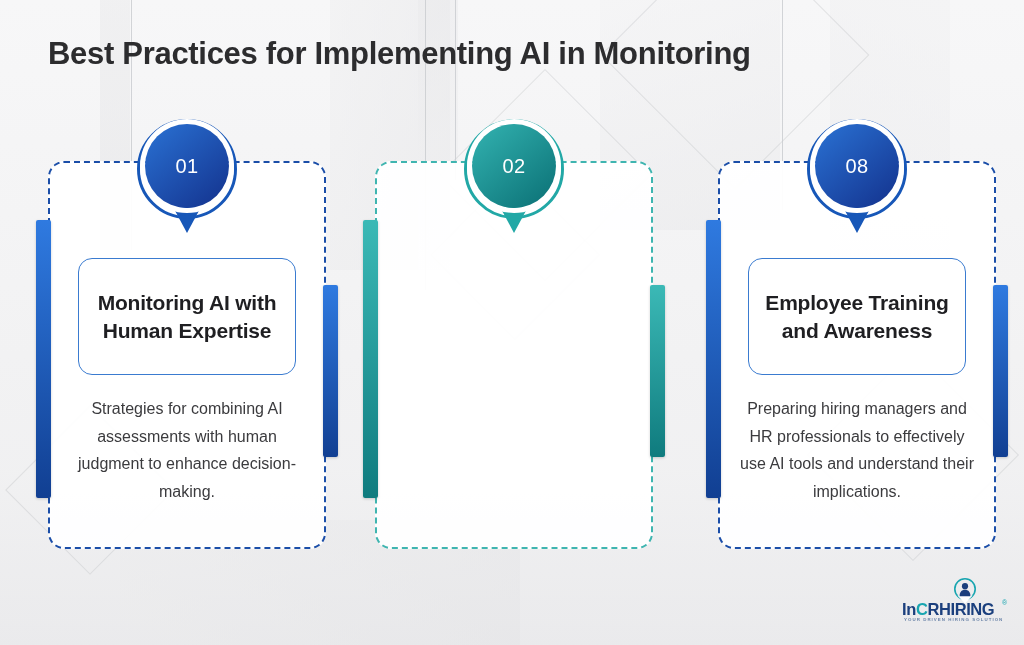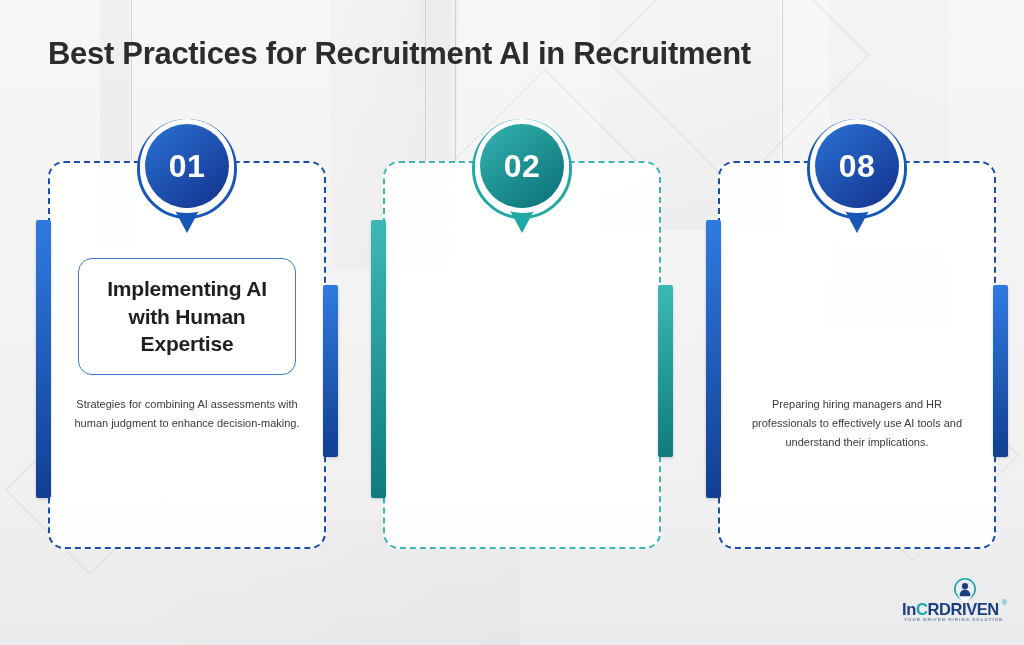--- a/index.html
+++ b/index.html
@@ -67,21 +67,21 @@
   
   .card {
     position:absolute;
     top:161px; width:278px; height:388px;
     border-radius:16px;
     border:2px dashed var(--accent);
     background:rgba(255,255,255,.94);
   }
   .card.c1 { left:48px;  --accent:#1b4ea8; --bar1:#2f7ae0; --bar2:#113f92;
              --ring:#1757b8; --g1:#2a72d4; --g2:#13318c; --titleborder:#3a7bd0; }
-  .card.c2 { left:383px; --accent:#3fb5b0; --bar1:#3bb9b6; --bar2:#0f7b7e;
+  .card.c2 { left:375px; --accent:#3fb5b0; --bar1:#3bb9b6; --bar2:#0f7b7e;
              --ring:#22a8a6; --g1:#33b3b1; --g2:#0a6f74; --titleborder:#2f6fb8; }
   .card.c3 { left:718px; --accent:#1b4ea8; --bar1:#2f7ae0; --bar2:#113f92;
              --ring:#1757b8; --g1:#2a72d4; --g2:#13318c; --titleborder:#3a7bd0; }
 
   
   .bar {
     position:absolute; width:15px; border-radius:2px;
     background:linear-gradient(180deg,var(--bar1) 0%, var(--bar2) 100%);
     box-shadow:0 1px 3px rgba(0,0,0,.18);
   }
@@ -101,21 +101,21 @@
     background:transparent;
   }
   .badge-circle {
     position:absolute; left:10px; top:7px;
     width:84px; height:84px; border-radius:50%;
     background:linear-gradient(140deg,var(--g1) 0%, var(--g2) 100%);
     box-shadow:0 0 0 5px #ffffff;
     display:flex; align-items:center; justify-content:center;
   }
   .badge-num {
-    color:#ffffff; font-size:32px; font-weight:bold; letter-spacing:0.5px;
+    color:#ffffff; font-size:20px; font-weight:normal; letter-spacing:0.5px;
     line-height:1;
   }
   .badge-point {
     position:absolute; left:50%; top:90px;
     transform:translateX(-50%);
     width:0; height:0;
     border-left:14px solid transparent;
     border-right:14px solid transparent;
     border-top:26px solid var(--ring);
   }
@@ -131,21 +131,21 @@
     padding:10px 12px;
   }
   .card-title {
     font-size:21px; font-weight:bold; line-height:1.33;
     color:#1f1f22; text-align:center; letter-spacing:-0.2px;
   }
 
   
   .card-desc {
     position:absolute; left:20px; right:20px; top:232px;
-    font-size:11px; line-height:1.72;
+    font-size:16px; line-height:1.72;
     color:#3b3b3e; text-align:center;
   }
 
   
   .logo {
     position:absolute; left:902px; top:578px;
     width:112px; height:46px;
   }
   .logo-pin { position:absolute; left:50px; top:0; width:26px; height:26px; }
   .logo-word {
@@ -182,36 +182,36 @@
     <div class="diamond d2"></div>
     <div class="diamond d3"></div>
     <div class="diamond d4"></div>
     <div class="diamond d5"></div>
     <div class="vline v1"></div>
     <div class="vline v2"></div>
     <div class="vline v3"></div>
     <div class="vline v4"></div>
   </div>
 
-  <h1 class="page-title">Best Practices for Recruitment AI in Recruitment</h1>
+  <h1 class="page-title">Best Practices for Implementing AI in Monitoring</h1>
 
   <div class="card c1">
     <div class="bar bar-left"></div>
     <div class="bar bar-right"></div>
 
     <div class="badge-wrap">
       <div class="badge-point"></div>
       <div class="badge-ring"></div>
       <div class="badge-circle">
         <span class="badge-num">01</span>
       </div>
     </div>
 
     <div class="title-box">
-      <div class="card-title">Implementing AI with Human Expertise</div>
+      <div class="card-title">Monitoring AI with Human Expertise</div>
     </div>
 
     <p class="card-desc">Strategies for combining AI assessments with human judgment to enhance decision-making.</p>
   </div>
 
   <div class="card c2">
     <div class="bar bar-left"></div>
     <div class="bar bar-right"></div>
 
     <div class="badge-wrap">
@@ -230,32 +230,35 @@
     <div class="bar bar-right"></div>
 
     <div class="badge-wrap">
       <div class="badge-point"></div>
       <div class="badge-ring"></div>
       <div class="badge-circle">
         <span class="badge-num">08</span>
       </div>
     </div>
 
+    <div class="title-box">
+      <div class="card-title">Employee Training and Awareness</div>
+    </div>
 
     <p class="card-desc">Preparing hiring managers and HR professionals to effectively use AI tools and understand their implications.</p>
   </div>
 
   <div class="logo">
     <svg class="logo-pin" viewBox="0 0 26 26">
       <circle cx="13" cy="11" r="10.2" fill="none" stroke="#18a5b0" stroke-width="1.6"></circle>
       <path d="M5.4 17.6 L13 25.6 L20.6 17.6 Z" fill="#ffffff"></path>
       <path d="M13 1.2 A9.8 9.8 0 0 1 13 20.8 L13 25.6 Z" fill="none"></path>
       <circle cx="13" cy="8.2" r="3.1" fill="#1b3f7d"></circle>
       <path d="M7.6 18.2 C7.6 13.8 10.0 11.8 13 11.8 C16.0 11.8 18.4 13.8 18.4 18.2 Z" fill="#1b3f7d"></path>
     </svg>
     <div class="logo-word">
-      <span>In</span><span class="hl">C</span><span>R</span><span>DRIVEN</span>
+      <span>In</span><span class="hl">C</span><span>R</span><span>HIRING</span>
     </div>
     <span class="logo-reg">®</span>
     <div class="logo-tag">YOUR DRIVEN HIRING SOLUTION</div>
   </div>
 
 </div>
 
 </body></html>

